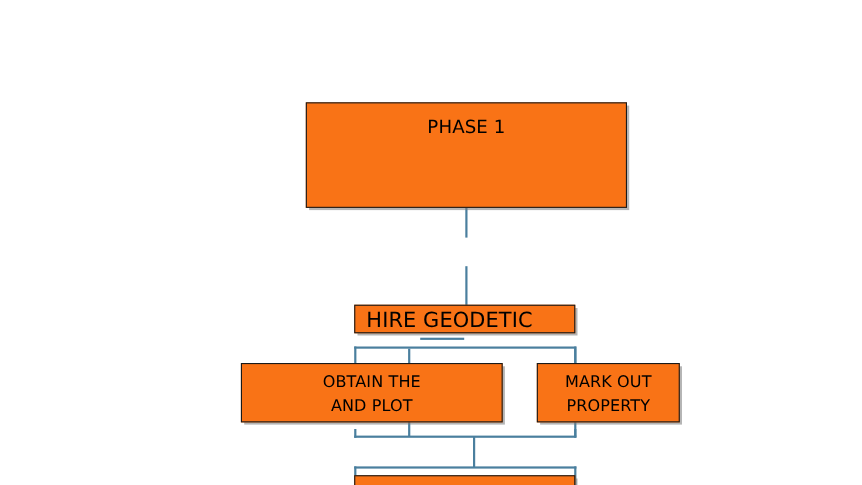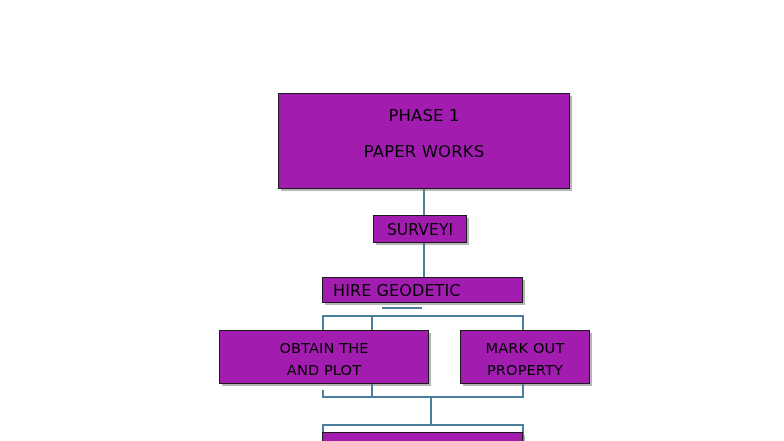--- a/index.html
+++ b/index.html
@@ -23,21 +23,21 @@
     top: 0;
     width: 784px;
     height: 441px;
     overflow: hidden;
   }
 
   
   .node {
     position: absolute;
     box-sizing: border-box;
-    background: #a21caf;
+    background: #f97316;
     border: 1.4px solid #1a1a1a;
     box-shadow: 2.5px 2.5px 0 -0.5px rgba(120,120,120,0.55);
     overflow: hidden;
     z-index: 5;
     display: flex;
     flex-direction: column;
     justify-content: flex-start;
   }
   .node .line {
     display: block;
@@ -88,40 +88,40 @@
   
   #node-hire {
     left: 322px;
     top: 277px;
     width: 201px;
     height: 26px;
     padding: 1px 0 0 10px;
     justify-content: center;
   }
   #node-hire .line {
-    font-size: 16px;
+    font-size: 19px;
     line-height: 22px;
   }
 
   
   #node-obtain {
     left: 219px;
     top: 330px;
-    width: 210px;
+    width: 238px;
     height: 54px;
     padding: 6px 4px 0 4px;
   }
   #node-obtain .line {
     font-size: 14.6px;
     line-height: 22px;
   }
 
   
   #node-mark {
-    left: 460px;
+    left: 488px;
     top: 330px;
     width: 130px;
     height: 54px;
     padding: 6px 4px 0 4px;
   }
   #node-mark .line {
     font-size: 14.6px;
     line-height: 22px;
   }
 
@@ -200,26 +200,22 @@
   <div class="conn v" id="conn-merge-right"></div>
   <div class="conn v" id="conn-merge-down"></div>
 
   <div class="conn h" id="conn-bottom-bar"></div>
   <div class="conn v" id="conn-bottom-left"></div>
   <div class="conn v" id="conn-bottom-right"></div>
 
   <div class="node" id="node-phase1">
     <span class="line title">PHASE 1</span>
     <span class="gap"></span>
-    <span class="line sub">PAPER WORKS</span>
-  </div>
-
-  <div class="node" id="node-survey">
-    <span class="line">SURVEYI</span>
-  </div>
+  </div>
+
 
   <div class="node" id="node-hire">
     <span class="line left">HIRE GEODETIC</span>
   </div>
 
   <div class="node" id="node-obtain">
     <span class="line">OBTAIN THE</span>
     <span class="line">AND PLOT</span>
   </div>
 

